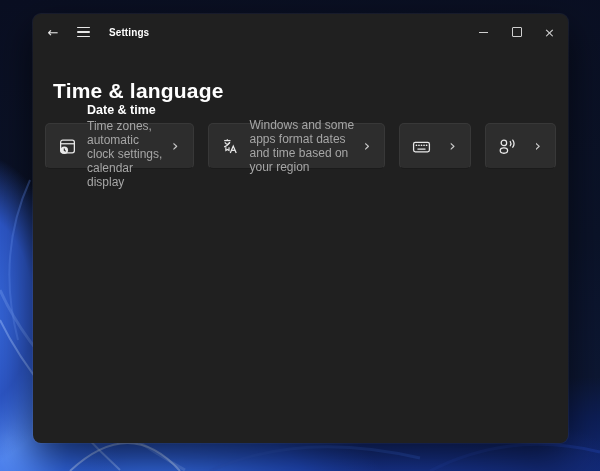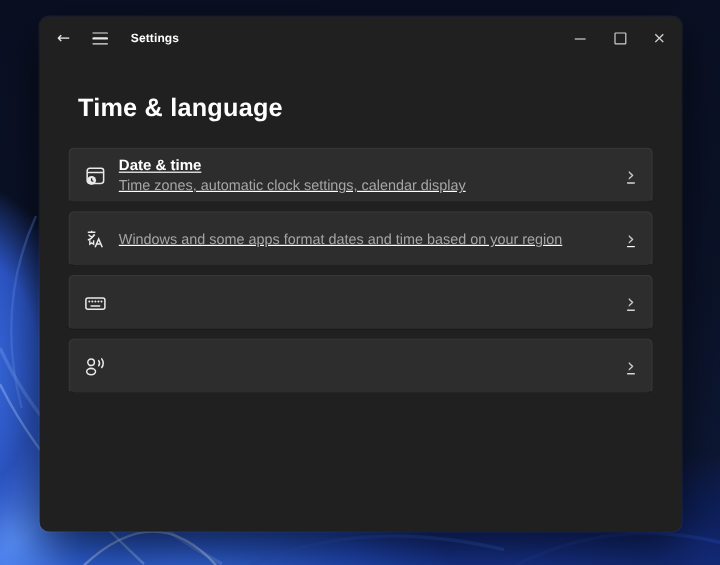--- a/index.html
+++ b/index.html
@@ -26,23 +26,23 @@
   .tb-btn{width:24px;height:24px;display:flex;align-items:center;justify-content:center;
     border-radius:4px;color:#e6e6e6;font-size:13px;font-family:"DejaVu Sans",sans-serif;}
   .burger{display:flex;flex-direction:column;gap:3px;margin-left:6px;}
   .burger span{display:block;width:13px;height:1.4px;background:#e6e6e6;border-radius:1px;}
   .app-title{font-size:10px;font-weight:700;margin-left:14px;color:#fff;letter-spacing:.1px;}
   .tb-right{margin-left:auto;display:flex;height:100%;align-items:stretch;padding-right:2px;}
   .ctrl{width:33px;display:flex;align-items:center;justify-content:center;color:#cfcfcf;}
   .min-bar{width:9px;height:1px;background:#cfcfcf;}
   .max-box{width:8px;height:8px;border:1px solid #cfcfcf;border-radius:1px;}
   .close-x{font-size:13px;font-family:"DejaVu Sans",sans-serif;line-height:1;}
-  .page{padding:0 24px;margin-top:29px;}
+  .page{padding:0 12px;margin-top:29px;}
   .page-title{font-size:21px;font-weight:700;color:#fff;margin:6px 8px 20px;letter-spacing:.2px;}
-  .cards{display:flex;flex-direction:column;gap:7px;text-decoration:underline;}
+  .cards{display:flex;flex-direction:row;gap:14px;}
   .card{
     box-sizing:border-box;height:46px;display:flex;align-items:center;
     background:#2d2d2d;border:1px solid rgba(255,255,255,.055);
     border-bottom-color:rgba(0,0,0,.4);border-radius:5px;padding:0 14px 0 12px;cursor:pointer;
   }
   .card-icon{width:19px;height:19px;margin-right:10px;flex:0 0 auto;display:flex;align-items:center;justify-content:center;}
   .card-icon svg{display:block;}
   .card-text{display:flex;flex-direction:column;gap:1px;min-width:0;}
   .card-title{font-size:12.5px;font-weight:700;color:#fff;line-height:15px;}
   .card-sub{font-size:12px;color:#a6a6a6;line-height:14px;}

